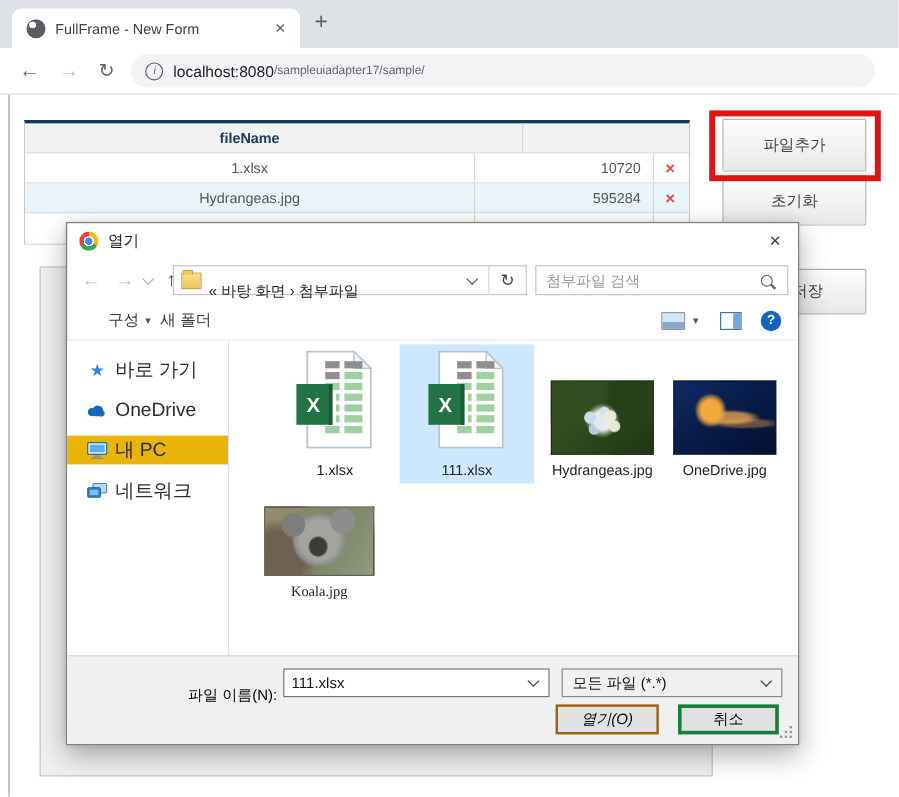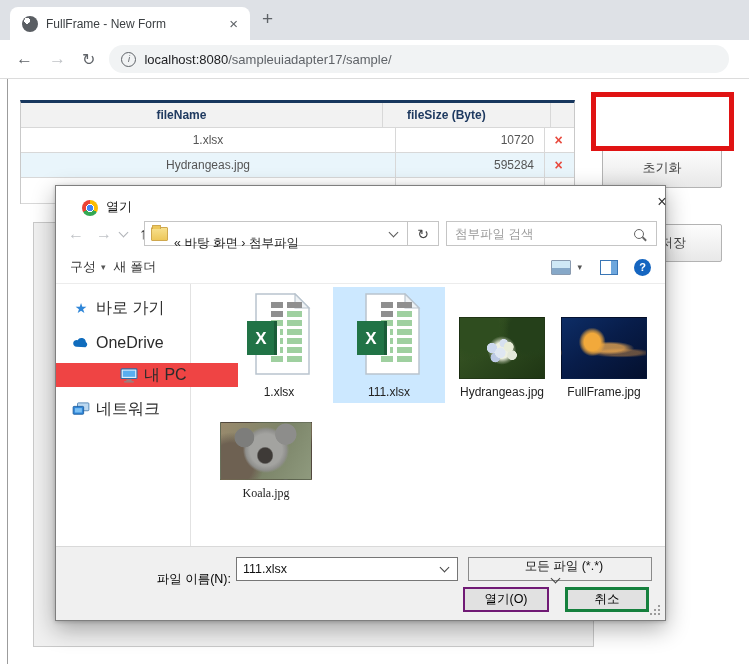--- a/index.html
+++ b/index.html
@@ -17,21 +17,21 @@
   .newtab{position:absolute;left:262px;top:8px;font-size:19px;color:#5f6368;}
   .urlrow{position:absolute;left:0;top:40px;width:749px;height:38px;background:#fff;
           border-bottom:1px solid #dcdcdc;display:flex;align-items:center;}
   .nav-glyph{font-size:17px;margin-left:16px;}
   .nav-back{color:#5f6368;} .nav-fwd{color:#c0c3c7;} .nav-reload{color:#5f6368;font-size:16px;}
   .omnibox{margin-left:14px;width:620px;height:28px;background:#f1f3f4;border-radius:14px;
            display:flex;align-items:center;padding:0 12px;box-sizing:border-box;}
   .info-badge{width:13px;height:13px;border:1.4px solid #5f6368;border-radius:50%;color:#5f6368;
               font-size:9px;line-height:13px;text-align:center;font-style:italic;margin-right:8px;flex:0 0 13px;}
   .url-domain{font-size:13px;color:#202124;}
-  .url-path{font-size:13px;color:#5f6368;}
+  .url-path{font-size:10px;color:#5f6368;}
 
   .page-left-line{position:absolute;left:7px;top:79px;width:1px;height:585px;background:#9c9c9c;}
 
   
   .ftable{position:absolute;left:20px;top:100px;width:553px;border-top:3px solid #17375e;
           border-left:1px solid #c9c9c9;border-right:1px solid #c9c9c9;font-size:12px;}
   .trow{display:flex;border-bottom:1px solid #d8d8d8;height:24px;line-height:24px;background:#fff;}
   .trow.hd{background:#f2f2f2;font-weight:bold;color:#1f3a60;gap:40px;}
   .trow.alt{background:#e9f5fb;}
   .tc-name{width:374px;text-align:center;color:#555;}
@@ -44,21 +44,21 @@
   .gray-btn{position:absolute;left:602px;width:120px;background:linear-gradient(#fdfdfd,#e8e8e8);
             border:1px solid #b3b3b3;border-radius:2px;color:#444;font-size:13px;
             display:flex;align-items:center;justify-content:center;box-sizing:border-box;}
   .red-box{position:absolute;left:591px;top:92px;width:143px;height:59px;border:5px solid #e01313;box-sizing:border-box;z-index:3;}
   .content-box{position:absolute;left:33px;top:222px;width:561px;height:425px;background:#f0f0f0;border:1px solid #c9c9c9;box-sizing:border-box;z-index:1;}
 
   
   .dialog{position:absolute;left:55px;top:185px;width:611px;height:436px;background:#fff;
           border:1px solid #7f7f7f;box-sizing:border-box;z-index:5;
           box-shadow:0 8px 22px rgba(0,0,0,.32),0 1px 4px rgba(0,0,0,.2);}
-  .dlg-title{position:absolute;left:0;top:0;width:100%;height:30px;display:flex;align-items:flex-end;margin-left:16px;}
+  .dlg-title{position:absolute;left:0;top:0;width:100%;height:30px;display:flex;align-items:center;}
   .chrome-logo{width:16px;height:16px;border-radius:50%;margin:0 8px 0 10px;flex:0 0 16px;
      background:radial-gradient(circle,#4285f4 0 27%,transparent 28%),
                 radial-gradient(circle,#ffffff 0 37%,transparent 38%),
                 conic-gradient(from -120deg,#ea4335 0 120deg,#fbbc04 120deg 240deg,#34a853 240deg 360deg);}
   .dlg-title-text{font-size:13px;color:#1a1a1a;flex:1;}
   .dlg-close{width:38px;height:29px;text-align:center;line-height:29px;font-size:16px;color:#333;}
 
   .dlg-nav{position:absolute;left:0;top:30px;width:100%;height:35px;display:flex;align-items:center;}
   .ar{font-size:16px;} .ar-dis{color:#c0c3c7;} .ar-up{color:#3d3d3d;}
   .chev{display:inline-block;width:6px;height:6px;border-right:1.4px solid #b0b3b8;border-bottom:1.4px solid #b0b3b8;transform:rotate(45deg);margin:0 0 2px 8px;}
@@ -73,34 +73,34 @@
   .refreshbox{position:absolute;left:352px;top:5px;width:31px;height:25px;border:1px solid #c5c5c5;border-left:none;
               display:flex;align-items:center;justify-content:center;box-sizing:border-box;color:#444;font-size:14px;background:#fff;}
   .searchbox{position:absolute;left:390px;top:5px;width:211px;height:25px;border:1px solid #c5c5c5;
              display:flex;align-items:center;box-sizing:border-box;background:#fff;}
   .searchbox input{border:none;outline:none;flex:1;font-size:12.5px;color:#444;padding:0 0 0 8px;
                    font-family:"Liberation Sans","DejaVu Sans",sans-serif;background:transparent;}
   .searchbox input::placeholder{color:#9a9a9a;}
   .mag{width:8px;height:8px;border:1.5px solid #666;border-radius:50%;position:relative;margin-right:12px;flex:0 0 8px;}
   .mag::after{content:"";position:absolute;width:5px;height:1.5px;background:#666;transform:rotate(45deg);right:-4px;bottom:-2px;}
 
-  .dlg-toolbar{position:absolute;left:0;top:65px;width:100%;height:33px;display:flex;align-items:center;border-bottom:1px solid #ececec;box-sizing:border-box;}
+  .dlg-toolbar{position:absolute;left:0;top:65px;width:100%;height:33px;display:flex;align-items:center;border-bottom:1px solid #ececec;box-sizing:border-box;padding-left:20px;}
   .tb-text{font-size:13px;color:#333;}
   .tb-caret{font-size:9px;color:#555;margin:0 0 0 5px;}
   .pic-ic{width:20px;height:15px;border:1px solid #8a9bb0;box-sizing:border-box;border-radius:1px;
           background:linear-gradient(#cfe8f6 0 55%,#86a8c8 55% 100%);}
   .pane-ic{width:18px;height:15px;border:1px solid #3a76b5;box-sizing:border-box;position:relative;background:#fff;}
   .pane-ic::after{content:"";position:absolute;right:0;top:0;width:6px;height:100%;background:#6ea7dd;}
   .help-ic{width:17px;height:17px;border-radius:50%;background:#1565c0;color:#fff;font-size:11px;font-weight:bold;
            text-align:center;line-height:17px;}
 
   .dlg-body{position:absolute;left:0;top:98px;width:100%;height:262px;background:#fff;}
   .dlg-sidebar{position:absolute;left:0;top:0;width:135px;height:100%;border-right:1px solid #e2e2e2;box-sizing:border-box;}
   .sb-item{position:absolute;left:0;width:134px;height:24px;display:flex;align-items:center;}
-  .sb-item.sel{background:#ef4444;padding-left:48px;}
+  .sb-item.sel{background:#eab308;}
   .sb-icon{width:18px;margin-left:16px;flex:0 0 18px;display:flex;align-items:center;justify-content:center;}
   .sb-label{font-size:16px;color:#2b2b2b;margin-left:6px;white-space:nowrap;}
   .star-g{color:#2f86d8;font-size:14px;}
 
   .dlg-files{position:absolute;left:135px;top:0;width:474px;height:100%;}
   .tile{position:absolute;display:flex;flex-direction:column;justify-content:flex-end;align-items:center;
         gap:6px;padding-bottom:4px;box-sizing:border-box;}
   .tile.sel{background:#cce8ff;}
   .tile-label{font-size:12px;color:#222;white-space:nowrap;}
   .thumb{border:1px solid rgba(0,0,0,.25);box-sizing:border-box;}
@@ -128,27 +128,27 @@
       radial-gradient(circle at 12% 74%,#6e6152 0 24%,transparent 36%),
       linear-gradient(120deg,#9a8a6d,#7b8468 55%,#8f9a7e);}
 
   .dlg-footer{position:absolute;left:0;top:360px;width:100%;height:74px;background:#f0f0f0;border-top:1px solid #d9d9d9;box-sizing:border-box;}
   .fn-label{position:absolute;left:85px;top:24px;width:90px;text-align:right;font-size:12.5px;color:#000;}
   .fn-input{position:absolute;left:180px;top:10px;width:222px;height:24px;border:1px solid #767676;background:#fff;
             box-sizing:border-box;display:flex;align-items:center;}
   .fn-input input{border:none;outline:none;flex:1;font-size:12.5px;color:#111;padding:0 0 0 6px;background:transparent;
                   font-family:"Liberation Sans","DejaVu Sans",sans-serif;}
   .ft-select{position:absolute;left:412px;top:10px;width:184px;height:24px;border:1px solid #8a8a8a;background:#f0f0f0;
-             box-sizing:border-box;display:flex;align-items:center;font-size:12.5px;color:#111;flex-direction:column;}
+             box-sizing:border-box;display:flex;align-items:center;font-size:12.5px;color:#111;}
   .ft-select .txt{flex:1;padding-left:8px;}
   .combo-chev{width:6px;height:6px;border-right:1.4px solid #444;border-bottom:1.4px solid #444;transform:rotate(45deg);margin:0 9px 3px 0;flex:0 0 6px;}
   .dlg-btn{position:absolute;top:401px;height:25px;font-size:12.5px;color:#000;background:#e1e1e1;
            border:3px solid #15803d;box-sizing:border-box;display:flex;align-items:center;justify-content:center;
            font-family:"Liberation Sans","DejaVu Sans",sans-serif;}
-  .dlg-btn.primary{border:2px solid #701a75;}
+  .dlg-btn.primary{border:2px solid #a16207;font-style:italic;}
   .grip{position:absolute;right:5px;bottom:5px;width:2px;height:2px;background:#9b9b9b;
         box-shadow:0 -4px #9b9b9b,0 -8px #9b9b9b,-4px 0 #9b9b9b,-4px -4px #9b9b9b,-8px 0 #9b9b9b;}
 
   svg text{font-family:"Liberation Sans","DejaVu Sans",sans-serif;}
 </style>
 </head>
 <body>
 
 <div class="stage">
 
@@ -170,21 +170,20 @@
       <span class="url-domain">localhost:8080</span>
         <span class="url-path">/sampleuiadapter17/sample/</span>
     </div>
   </div>
 
   <div class="page-left-line"></div>
 
   <div class="ftable">
     <div class="trow hd">
       <div class="tc-name">fileName</div>
-      <div class="tc-size">fileSize (Byte)</div>
       <div class="tc-del"></div>
     </div>
     <div class="trow">
       <div class="tc-name">1.xlsx</div>
       <div class="tc-size">10720</div>
       <div class="tc-del">×</div>
     </div>
     <div class="trow alt">
       <div class="tc-name">Hydrangeas.jpg</div>
       <div class="tc-size">595284</div>
@@ -192,20 +191,21 @@
     </div>
     <div class="trow" style="height:25px;">
       <div class="tc-name"></div>
       <div class="tc-size"></div>
       <div class="tc-del"></div>
     </div>
   </div>
 
   <div class="content-box"></div>
 
+  <div class="gray-btn" style="top:99px;height:44px;z-index:2;">파일추가</div>
   <div class="red-box"></div>
   <div class="gray-btn" style="top:148px;height:40px;z-index:2;">초기화</div>
   <div class="gray-btn" style="top:224px;height:38px;z-index:2;padding-left:22px;">저장</div>
 
   <div class="dialog">
 
     <div class="dlg-title">
       <span class="chrome-logo"></span>
       <span class="dlg-title-text">열기</span>
       <span class="dlg-close">×</span>
@@ -338,21 +338,21 @@
           <span class="tile-label">111.xlsx</span>
         </div>
 
         <div class="tile" style="left:262px;top:3px;width:98px;height:116px;">
           <span class="thumb thumb-hydrangeas"></span>
           <span class="tile-label">Hydrangeas.jpg</span>
         </div>
 
         <div class="tile" style="left:366px;top:3px;width:94px;height:116px;">
           <span class="thumb thumb-jellyfish"></span>
-          <span class="tile-label">FullFrame.jpg</span>
+          <span class="tile-label">OneDrive.jpg</span>
         </div>
 
         <div class="tile" style="left:25px;top:126px;width:100px;height:95px;font-family:Liberation Serif, serif;">
           <span class="thumb thumb-koala"></span>
           <span class="tile-label">Koala.jpg</span>
         </div>
       </div>
     </div>
 
     <div class="dlg-footer">

